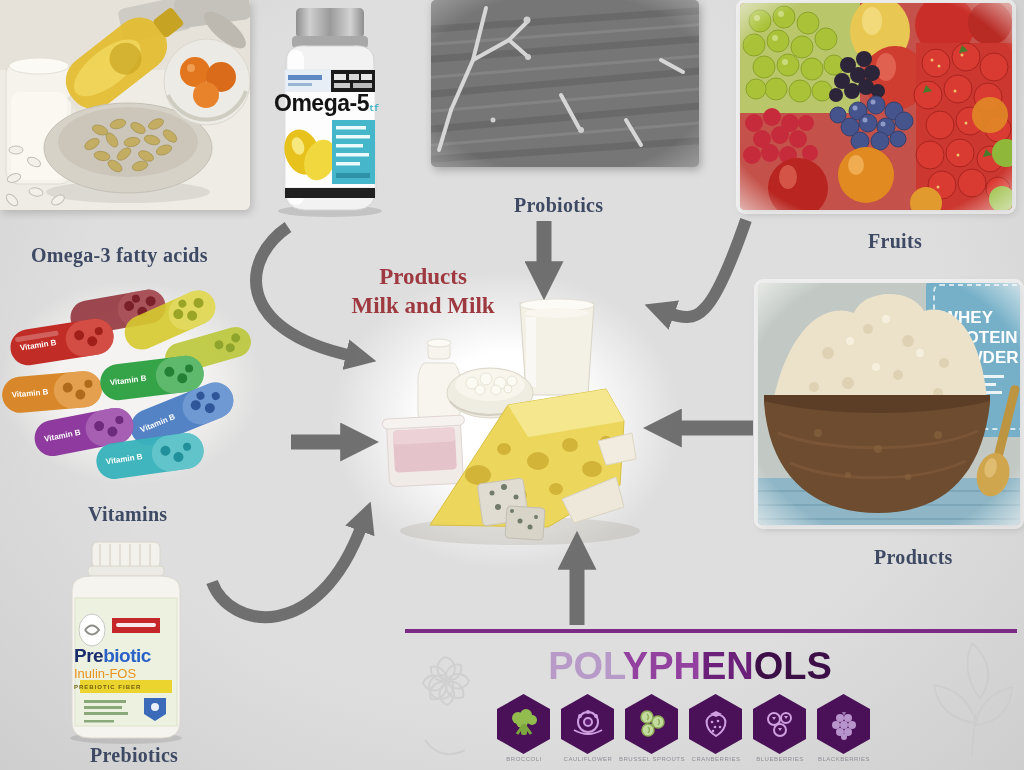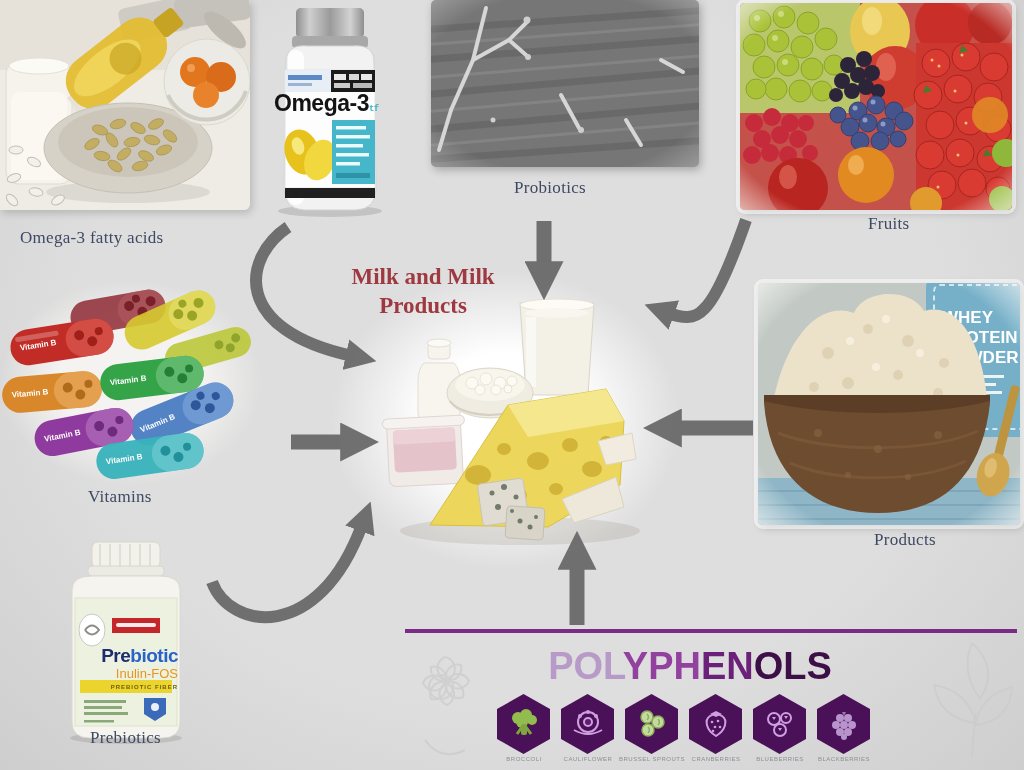--- a/index.html
+++ b/index.html
@@ -6,42 +6,42 @@
   #canvas{
     position:relative;width:1024px;height:770px;overflow:hidden;
     background:radial-gradient(ellipse at 50% 45%, #dedede 60%, #cecece 100%);
     font-family:"Liberation Sans", sans-serif;
   }
   .abs{position:absolute;}
   .photo{position:absolute;overflow:hidden;border-radius:5px;
          box-shadow:0 0 0 4px rgba(255,255,255,.55), 2px 3px 9px rgba(0,0,0,.22);}
   .photo svg{display:block;}
   .seclabel{
-    position:absolute;font-family:"Liberation Serif", serif;font-weight:normal;
-    font-size:17px;color:#3e4a63;letter-spacing:.3px;white-space:nowrap;
+    position:absolute;font-family:"Liberation Serif", serif;font-weight:bold;
+    font-size:20px;color:#3e4a63;letter-spacing:.3px;white-space:nowrap;margin-top:16px;
   }
   #center-title{
     position:absolute;left:318px;top:263px;width:210px;text-align:center;
     font-family:"Liberation Serif", serif;font-weight:bold;font-size:23px;
     line-height:1.25;color:#9e3940;
   }
   #arrow-layer{position:absolute;left:0;top:0;z-index:5;pointer-events:none;}
   #dairy-glow{
     position:absolute;left:330px;top:270px;width:350px;height:300px;
     background:radial-gradient(closest-side,#ffffff 45%,rgba(255,255,255,0) 100%);
   }
   
   #omega3-bottle{left:268px;top:4px;width:125px;height:213px;}
   #omega3-name{
     position:absolute;left:6px;top:86px;width:112px;text-align:left;
     font-weight:bold;font-size:23px;color:#141414;letter-spacing:-.5px;
   }
   #omega3-name small{font-size:9px;color:#3ab0c4;font-family:Liberation Mono, monospace;}
   
-  .preb-text{position:absolute;text-align:right;width:104px;left:16px;}
+  .preb-text{position:absolute;text-align:left;width:104px;left:16px;}
   #preb-name{top:645px;font-size:19px;font-weight:bold;letter-spacing:-.5px;}
   #preb-name .pre{color:#1c2d6e;}
   #preb-name .bio{color:#2a62c8;}
   #preb-sub{top:666px;font-size:13px;font-weight:normal;color:#e8931e;}
   #preb-band{top:683px;font-size:6px;font-weight:bold;color:#6e5e0e;letter-spacing:1px;}
   
   #poly-line{position:absolute;left:405px;top:629px;width:612px;height:4px;background:#7b2b85;}
   #poly-title{
     position:absolute;left:505px;top:645px;width:370px;text-align:center;
     font-size:38px;font-weight:bold;letter-spacing:0px;white-space:nowrap;
@@ -128,21 +128,21 @@
       <g fill="#f2f0e9" stroke="#c2beb5">
         <ellipse cx="16" cy="150" rx="7" ry="4"></ellipse>
         <ellipse cx="34" cy="162" rx="7" ry="4" transform="rotate(25 34 162)"></ellipse>
         <ellipse cx="14" cy="178" rx="7" ry="4" transform="rotate(-20 14 178)"></ellipse>
         <ellipse cx="36" cy="192" rx="7" ry="4" transform="rotate(10 36 192)"></ellipse>
         <ellipse cx="58" cy="200" rx="7" ry="4" transform="rotate(-30 58 200)"></ellipse>
         <ellipse cx="12" cy="200" rx="7" ry="4" transform="rotate(45 12 200)"></ellipse>
       </g>
     </svg>
   </div>
-  <div class="seclabel" style="left:20px;top:228px;">Omega-3 fatty acids</div>
+  <div class="seclabel" style="left:31px;top:228px;">Omega-3 fatty acids</div>
 
   <div class="abs" id="omega3-bottle">
     <svg width="125" height="213" viewBox="0 0 125 213">
       <ellipse cx="62" cy="207" rx="52" ry="6" fill="rgba(0,0,0,.12)"></ellipse>
 
       <rect x="28" y="4" width="68" height="30" rx="5" fill="#b9b9b9"></rect>
       <rect x="28" y="4" width="68" height="30" rx="5" fill="url(#capridge)"></rect>
       <rect x="24" y="32" width="76" height="12" rx="4" fill="#a8a8a8"></rect>
 
       <path d="M18,58 Q18,40 40,42 L84,42 Q106,40 106,58 L108,185 Q108,205 88,206 L36,206 Q16,205 16,185 Z" fill="#f2f2f2" stroke="#d2d2d2"></path>
@@ -178,21 +178,21 @@
       <defs>
         <linearGradient id="capridge" x1="0" x2="1">
           <stop offset="0" stop-color="#8f8f8f"></stop>
             <stop offset=".2" stop-color="#cfcfcf"></stop>
           <stop offset=".5" stop-color="#9a9a9a"></stop>
             <stop offset=".8" stop-color="#d2d2d2"></stop>
           <stop offset="1" stop-color="#8f8f8f"></stop>
         </linearGradient>
       </defs>
     </svg>
-    <div id="omega3-name"><span>Omega-3</span><small>tf</small></div>
+    <div id="omega3-name"><span>Omega-5</span><small>tf</small></div>
   </div>
 
   <div class="photo" style="left:431px;top:0;width:268px;height:167px;box-shadow:2px 3px 9px rgba(0,0,0,.25);">
     <svg width="268" height="167" viewBox="0 0 268 167">
       <rect width="268" height="167" fill="#767676"></rect>
       <g stroke="#696969" stroke-width="7" opacity=".9">
         <path d="M-10,30 L280,10" fill="none"></path>
         <path d="M-10,60 L280,38" fill="none"></path>
         <path d="M-10,95 L280,70" fill="none"></path>
         <path d="M-10,130 L280,105" fill="none"></path>
@@ -371,22 +371,22 @@
         <radialGradient id="fruitfade" cx=".5" cy=".5" r=".72">
           <stop offset=".78" stop-color="rgba(255,255,255,0)"></stop>
           <stop offset="1" stop-color="rgba(245,242,238,.65)"></stop>
         </radialGradient>
       </defs>
     </svg>
   </div>
   <div class="seclabel" style="left:868px;top:214px;">Fruits</div>
 
   <div id="center-title">
+    <div>Products</div>
     <div>Milk and Milk</div>
-    <div>Products</div>
   </div>
 
   <div class="abs" style="left:370px;top:293px;width:280px;height:258px;z-index:2;">
     <svg width="280" height="258" viewBox="0 0 280 258">
       <ellipse cx="150" cy="238" rx="120" ry="14" fill="rgba(120,110,90,.15)"></ellipse>
 
       <g>
         <polygon points="150,10 224,10 218,102 156,102" fill="#f3f0e6" stroke="#d9d5c8"></polygon>
         <ellipse cx="187" cy="12" rx="37" ry="6" fill="#fcfbf6" stroke="#e6e2d6"></ellipse>
         <ellipse cx="187" cy="20" rx="32" ry="5" fill="#f8f6ee"></ellipse>

